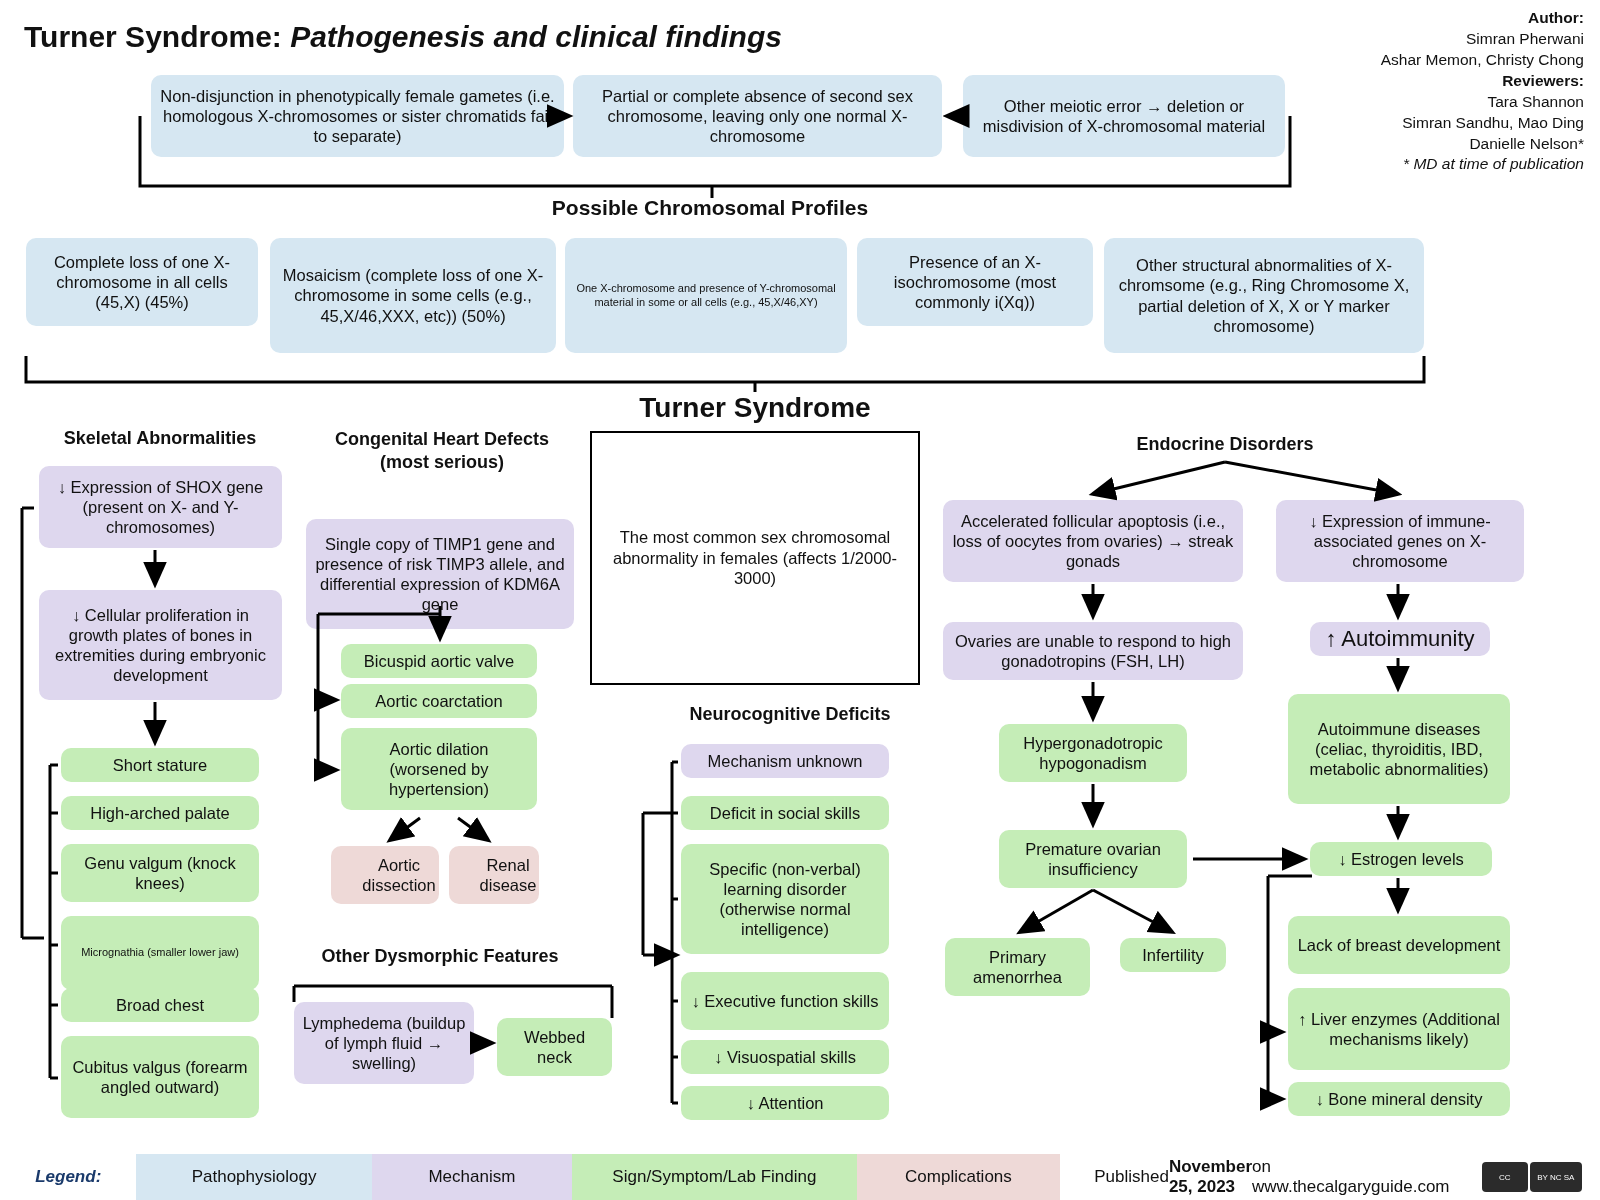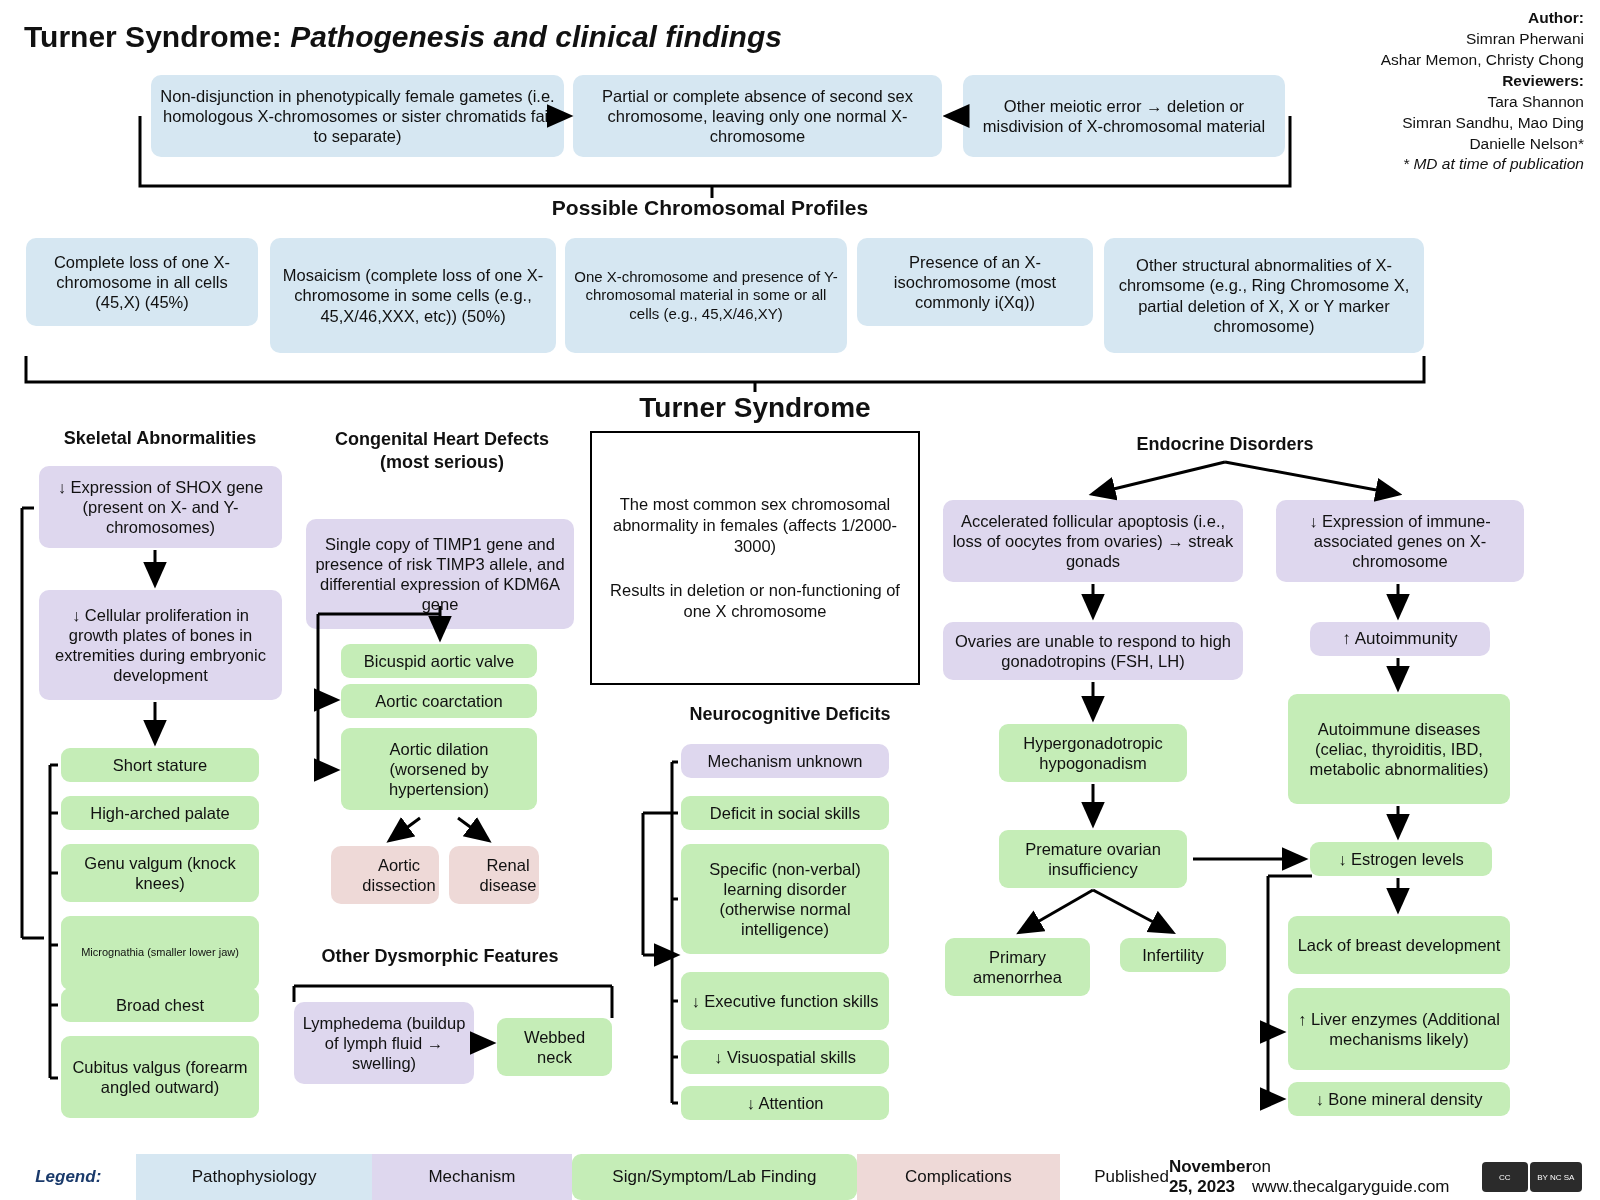--- a/index.html
+++ b/index.html
@@ -1,21 +1,21 @@
 <!DOCTYPE html>
 <html><head>
 <meta charset="utf-8">
 <style>
   html,body{margin:0;padding:0;}
   body{width:1600px;height:1200px;background:#ffffff;font-family:"Liberation Sans",sans-serif;color:#111;overflow:hidden;position:relative;}
   .abs{position:absolute;box-sizing:border-box;}
   .box{border-radius:10px;display:flex;align-items:center;justify-content:center;text-align:center;padding:6px 8px;line-height:1.22;}
   .blue{background:#d6e7f2;}
   .purple{background:#ded7ee;}
-  .green{background:#c5edb7;border-radius:9px;}
+  .green{background:#c5edb7;}
   .pink{background:#eed9d7;padding-left:36px;}
   .white{background:#ffffff;border:2px solid #000;border-radius:0;}
   .hdr{font-weight:bold;text-align:center;}
   .ttl{font-size:30px;font-weight:bold;}
   .ttl i{font-style:italic;}
   .authors{font-size:15.5px;line-height:1.35;text-align:right;}
   .authors b{font-weight:bold;}
   svg.ov{position:absolute;left:0;top:0;width:1600px;height:1200px;pointer-events:none;}
   .legend{position:absolute;left:0;bottom:0;width:1600px;height:46px;background:#fff;display:flex;align-items:stretch;font-size:17px;}
   .legend .cell{display:flex;align-items:center;justify-content:center;padding:0 14px;}
@@ -43,28 +43,27 @@
 </div>
 
 <div class="abs box blue" style="left:141px;top:75px;width:413px;height:82px;font-size:16.5px;margin-left:10px;">Non-disjunction in phenotypically female gametes (i.e. homologous X-chromosomes or sister chromatids fail to separate)</div>
 <div class="abs box blue" style="left:573px;top:75px;width:369px;height:82px;font-size:16.5px;">Partial or complete absence of second sex chromosome, leaving only one normal X-chromosome</div>
 <div class="abs box blue" style="left:963px;top:75px;width:322px;height:82px;font-size:16.5px;">Other meiotic error → deletion or misdivision of X-chromosomal material</div>
 
 <div class="abs hdr" style="left:520px;top:196px;width:380px;font-size:21px;">Possible Chromosomal Profiles</div>
 
 <div class="abs box blue" style="left:26px;top:238px;width:232px;height:88px;font-size:16.5px;">Complete loss of one X-chromosome in all cells (45,X) (45%)</div>
 <div class="abs box blue" style="left:270px;top:238px;width:286px;height:115px;font-size:16.5px;">Mosaicism (complete loss of one X-chromosome in some cells (e.g., 45,X/46,XXX, etc)) (50%)</div>
-<div class="abs box blue" style="left:565px;top:238px;width:282px;height:115px;font-size:15px;">One X-chromosome and presence of Y-chromosomal material in some or all cells (e.g., 45,X/46,XY)</div>
+<div class="abs box blue" style="left:565px;top:238px;width:282px;height:115px;font-size:11px;">One X-chromosome and presence of Y-chromosomal material in some or all cells (e.g., 45,X/46,XY)</div>
 <div class="abs box blue" style="left:857px;top:238px;width:236px;height:88px;font-size:16.5px;">Presence of an X- isochromosome (most commonly i(Xq))</div>
 <div class="abs box blue" style="left:1104px;top:238px;width:320px;height:115px;font-size:16.5px;">Other structural abnormalities of X-chromsome (e.g., Ring Chromosome X, partial deletion of X, X or Y marker chromosome)</div>
 
 <div class="abs" style="left:590px;top:392px;width:330px;text-align:center;font-size:28px;font-weight:bold;">Turner Syndrome</div>
 <div class="abs white" style="left:590px;top:431px;width:330px;height:254px;display:flex;flex-direction:column;justify-content:center;align-items:center;gap:24px;padding:10px 16px;">
   <div style="text-align:center;font-size:16.5px;line-height:1.25;">The most common sex chromosomal abnormality in females (affects 1/2000-3000)</div>
-  <div style="text-align:center;font-size:16.5px;line-height:1.25;">Results in deletion or non-functioning of one X chromosome</div>
 </div>
 
 <div class="abs hdr" style="left:40px;top:428px;width:240px;font-size:18px;">Skeletal Abnormalities</div>
 <div class="abs box purple" style="left:39px;top:466px;width:243px;height:82px;font-size:16.5px;">↓ Expression of SHOX gene (present on X- and Y-chromosomes)</div>
 <div class="abs box purple" style="left:39px;top:590px;width:243px;height:110px;font-size:16.5px;">↓ Cellular proliferation in growth plates of bones in extremities during embryonic development</div>
 <div class="abs box green" style="left:61px;top:748px;width:198px;height:34px;font-size:16.5px;">Short stature</div>
 <div class="abs box green" style="left:61px;top:796px;width:198px;height:34px;font-size:16.5px;">High-arched palate</div>
 <div class="abs box green" style="left:61px;top:844px;width:198px;height:58px;font-size:16.5px;">Genu valgum (knock knees)</div>
 <div class="abs box green" style="left:61px;top:916px;width:198px;height:74px;font-size:11px;">Micrognathia (smaller lower jaw)</div>
 <div class="abs box green" style="left:61px;top:988px;width:198px;height:34px;font-size:16.5px;">Broad chest</div>
@@ -92,21 +91,21 @@
 
 <div class="abs hdr" style="left:1085px;top:434px;width:280px;font-size:18px;">Endocrine Disorders</div>
 <div class="abs box purple" style="left:943px;top:500px;width:300px;height:82px;font-size:16.5px;">Accelerated follicular apoptosis (i.e., loss of oocytes from ovaries) → streak gonads</div>
 <div class="abs box purple" style="left:943px;top:622px;width:300px;height:58px;font-size:16.5px;">Ovaries are unable to respond to high gonadotropins (FSH, LH)</div>
 <div class="abs box green" style="left:999px;top:724px;width:188px;height:58px;font-size:16.5px;">Hypergonadotropic hypogonadism</div>
 <div class="abs box green" style="left:999px;top:830px;width:188px;height:58px;font-size:16.5px;">Premature ovarian insufficiency</div>
 <div class="abs box green" style="left:945px;top:938px;width:145px;height:58px;font-size:16.5px;">Primary amenorrhea</div>
 <div class="abs box green" style="left:1120px;top:938px;width:106px;height:34px;font-size:16.5px;">Infertility</div>
 
 <div class="abs box purple" style="left:1276px;top:500px;width:248px;height:82px;font-size:16.5px;">↓ Expression of immune-associated genes on X-chromosome</div>
-<div class="abs box purple" style="left:1310px;top:622px;width:180px;height:34px;font-size:17px;">↑ Autoimmunity</div>
+<div class="abs box purple" style="left:1310px;top:622px;width:180px;height:34px;font-size:22px;">↑ Autoimmunity</div>
 <div class="abs box green" style="left:1288px;top:694px;width:222px;height:110px;font-size:16.5px;">Autoimmune diseases (celiac, thyroiditis, IBD, metabolic abnormalities)</div>
 <div class="abs box green" style="left:1310px;top:842px;width:182px;height:34px;font-size:16.5px;">↓ Estrogen levels</div>
 <div class="abs box green" style="left:1288px;top:916px;width:222px;height:58px;font-size:16.5px;">Lack of breast development</div>
 <div class="abs box green" style="left:1288px;top:988px;width:222px;height:82px;font-size:16.5px;">↑ Liver enzymes (Additional mechanisms likely)</div>
 <div class="abs box green" style="left:1288px;top:1082px;width:222px;height:34px;font-size:16.5px;">↓ Bone mineral density</div>
 
 <svg class="ov" viewBox="0 0 1600 1200" xmlns="http://www.w3.org/2000/svg">
   <defs>
     <marker id="ah" markerWidth="9" markerHeight="9" refX="7.5" refY="4" orient="auto">
       <path d="M0,0 L9,4 L0,8 z" fill="#000"></path>

